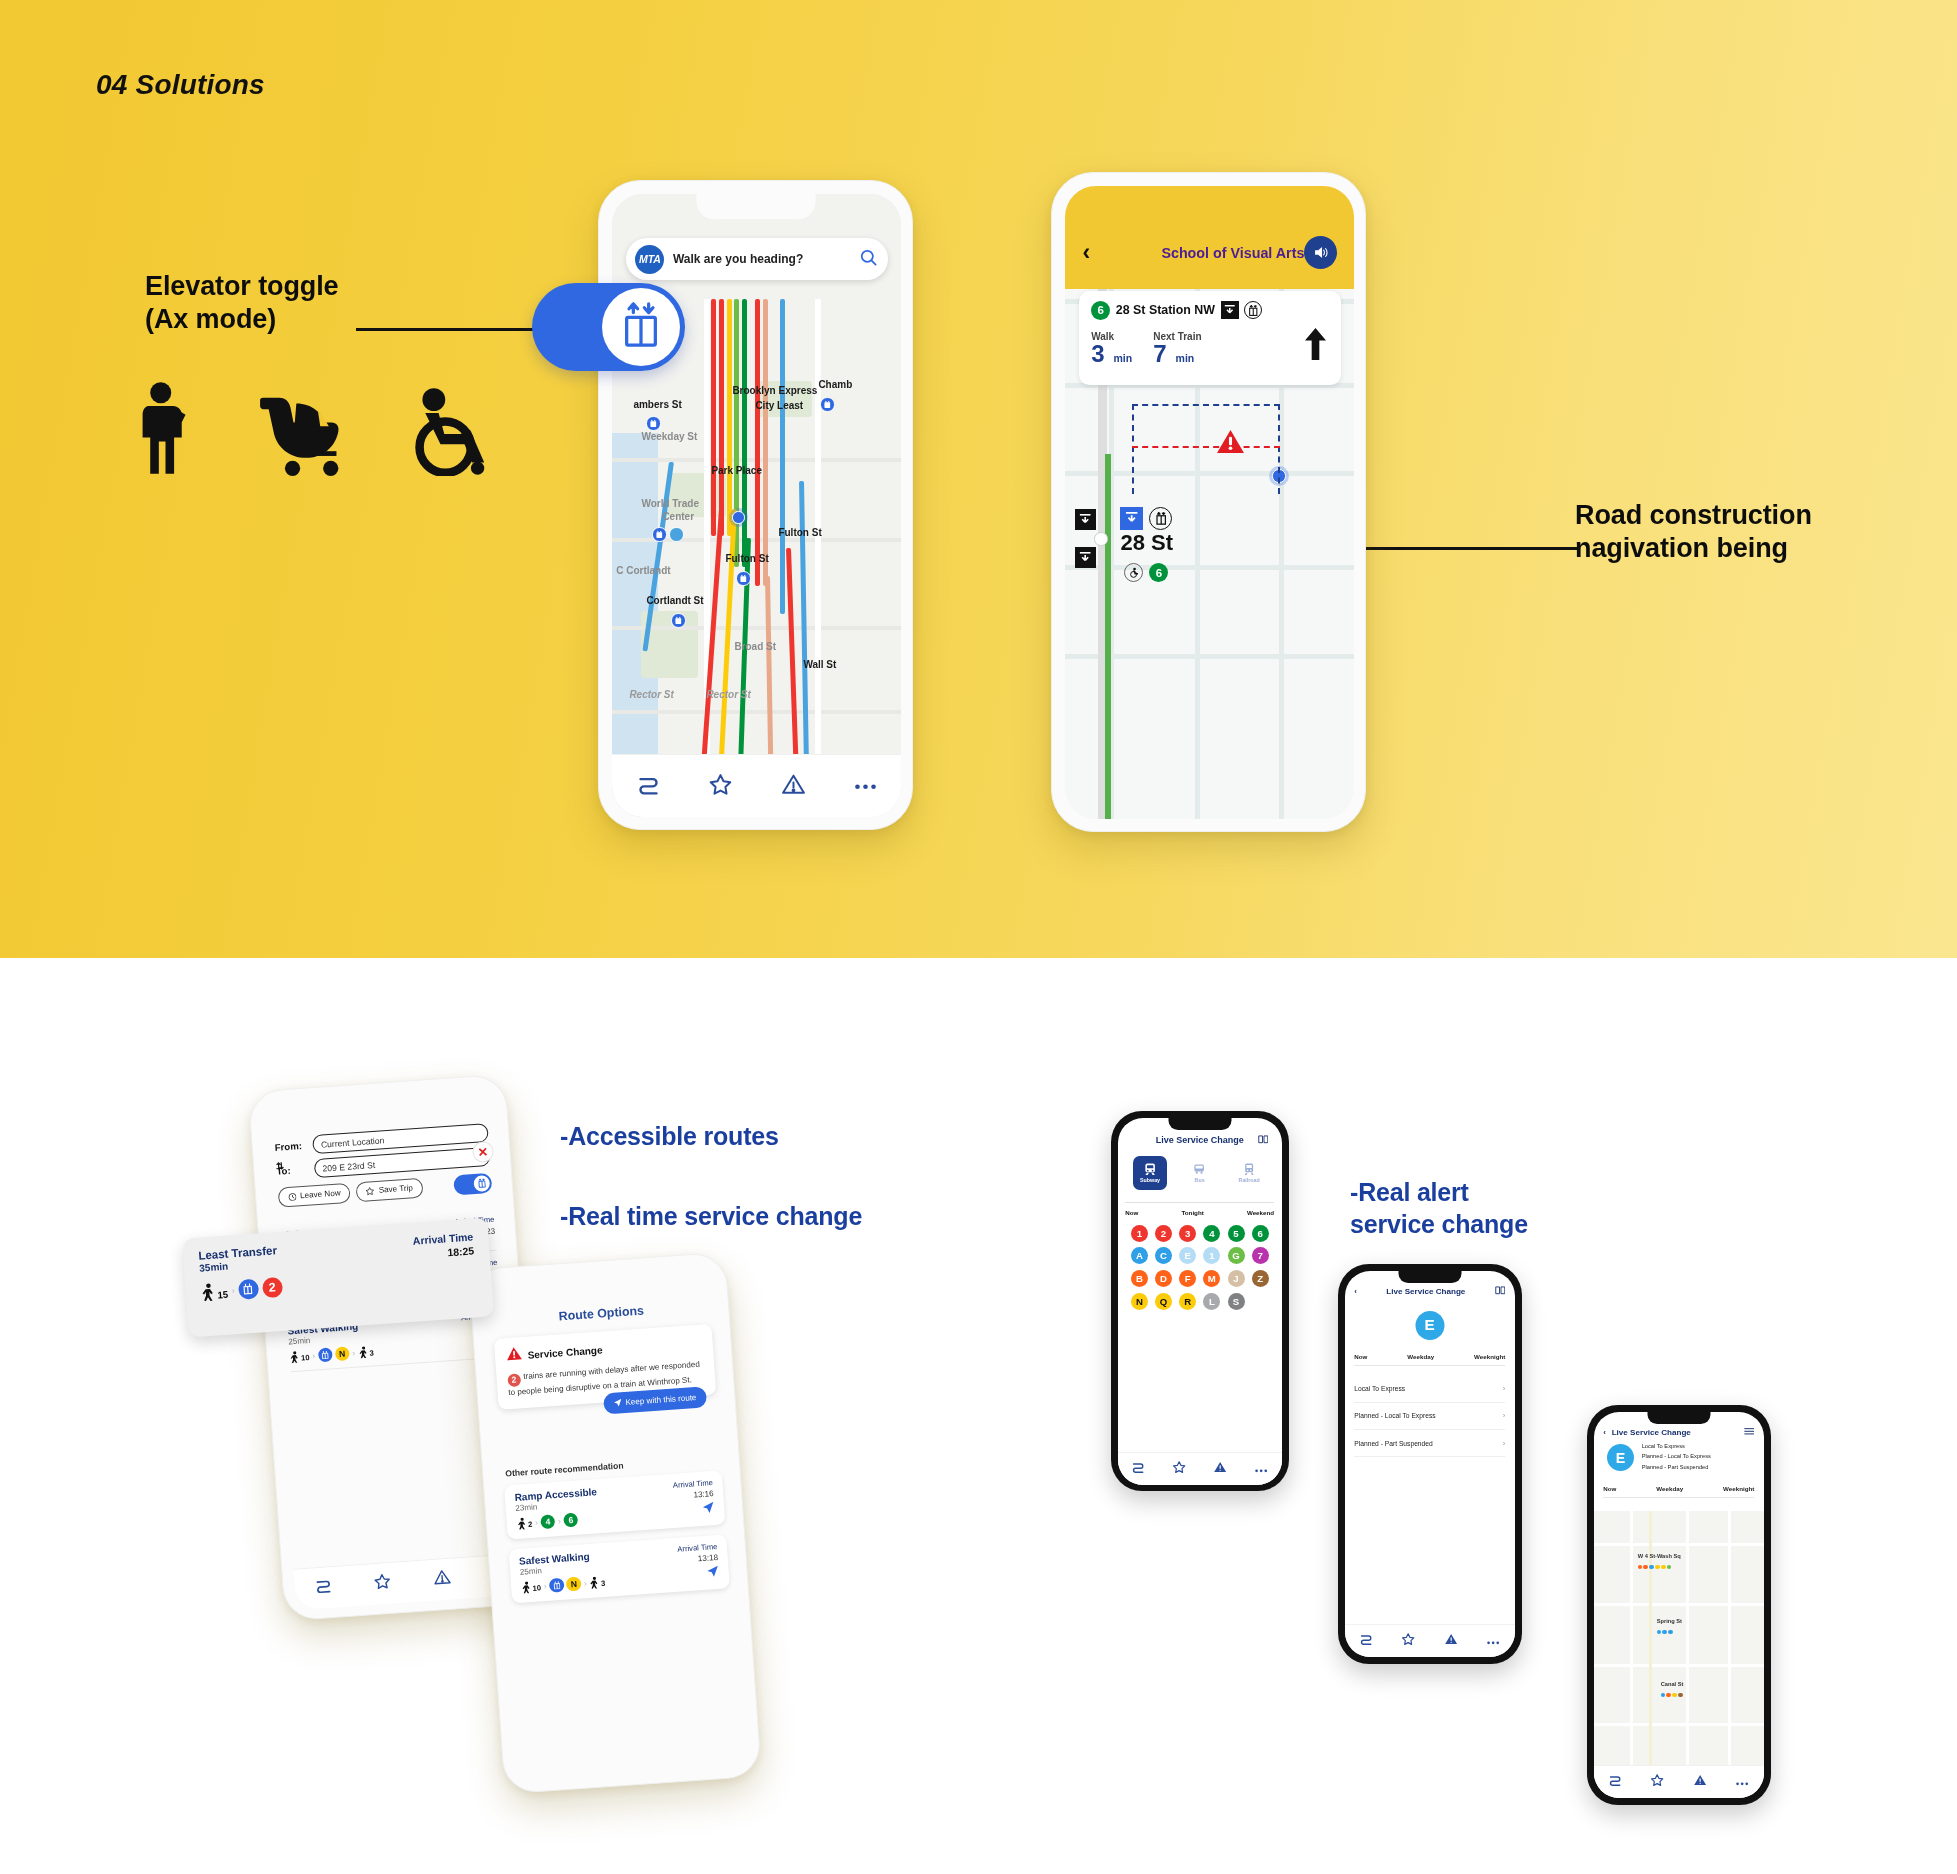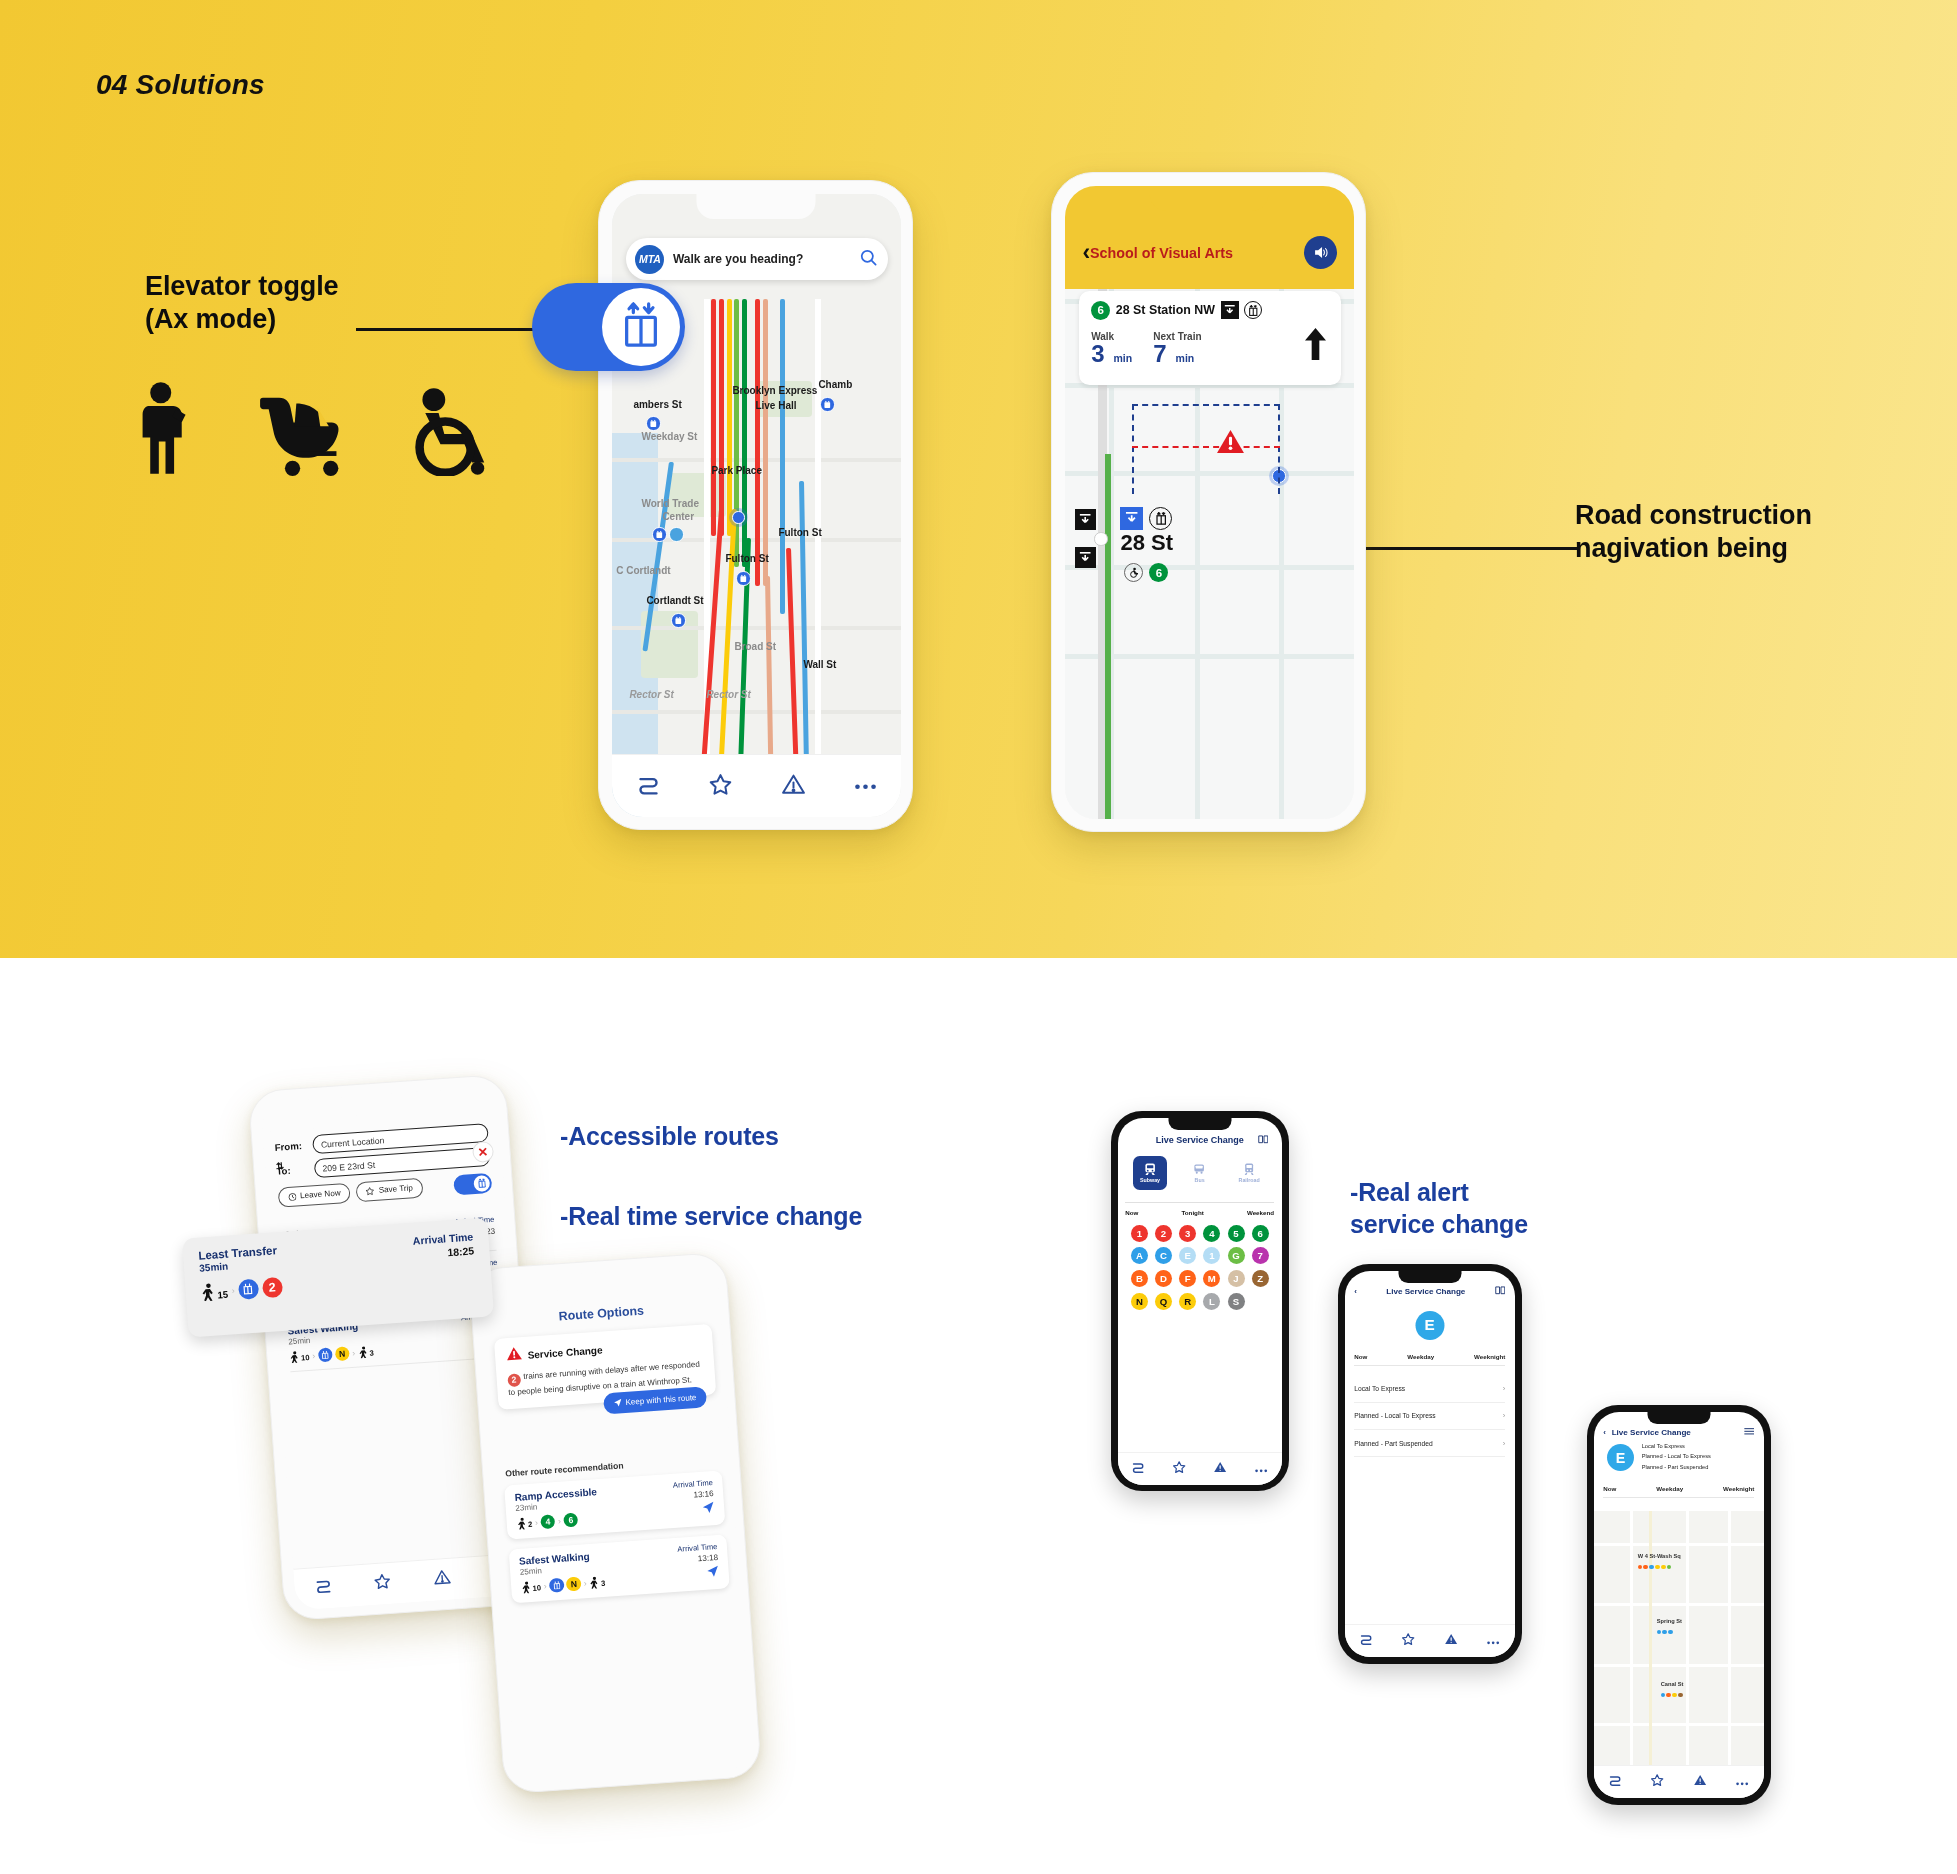--- a/index.html
+++ b/index.html
@@ -225,24 +225,24 @@
     position: absolute;
     left: 0; top: 50px;
     width: 100%;
     display: flex;
     align-items: center;
     padding: 0 17px;
   }
   .back-chev { font-size: 23px; font-weight: 700; color: #111; line-height: 1; }
   .nav-title {
     flex: 1;
-    text-align: left;
+    text-align: right;
     font-size: 14.3px;
     font-weight: 700;
-    color: #b91c1c;
+    color: #4c1d95;
   }
   .sound-btn {
     width: 33px; height: 33px;
     border-radius: 50%;
     background: #1f3f8f;
     display: flex; align-items: center; justify-content: center;
     color: #fff;
   }
   .nav-card {
     position: absolute;
@@ -728,21 +728,21 @@
 
       <div class="st-lbl" style="left:21px;top:205px;">ambers St</div>
       <div class="elev-pin" style="left:34px;top:222px;">
         <svg width="8.6" height="8.6" viewBox="0 0 12 12" fill="#fff">
             <rect x="2" y="3" width="8" height="8" rx="1"></rect>
             <path d="M4 1l1.5 2h-3zM8 1l1.5 2h-3z"></path>
           </svg>
       </div>
       <div class="st-lbl grey" style="left:29px;top:237px;">Weekday St</div>
       <div class="st-lbl" style="left:120px;top:191px;">Brooklyn Express</div>
-      <div class="st-lbl" style="left:143px;top:206px;">Live Hall</div>
+      <div class="st-lbl" style="left:143px;top:206px;">City Least</div>
       <div class="st-lbl" style="left:206px;top:185px;">Chamb</div>
       <div class="elev-pin" style="left:208px;top:203px;">
         <svg width="8.6" height="8.6" viewBox="0 0 12 12" fill="#fff">
             <rect x="2" y="3" width="8" height="8" rx="1"></rect>
             <path d="M4 1l1.5 2h-3zM8 1l1.5 2h-3z"></path>
           </svg>
       </div>
       <div class="st-lbl" style="left:99px;top:271px;">Park Place</div>
       <div class="st-lbl grey" style="left:29px;top:304px;">World Trade</div>
       <div class="st-lbl grey" style="left:50px;top:317px;">Center</div>

